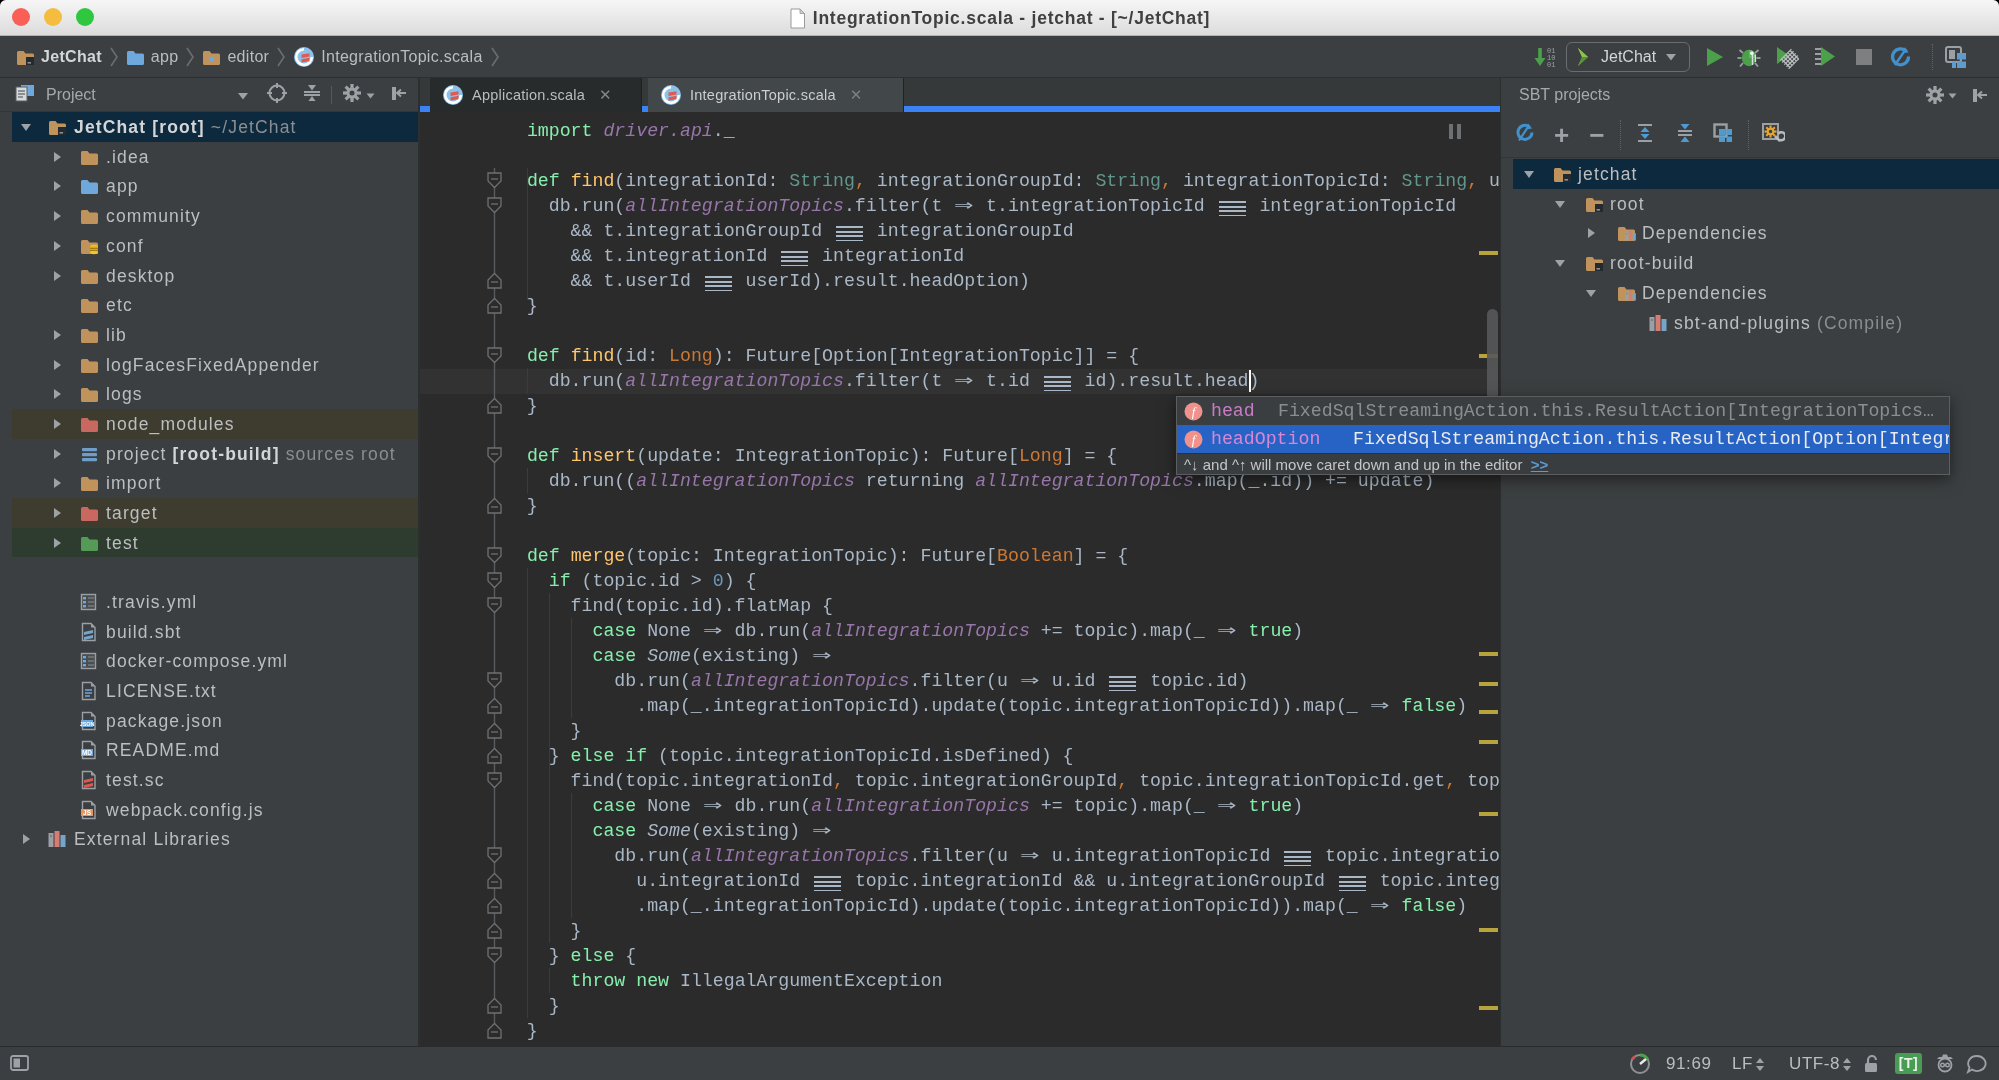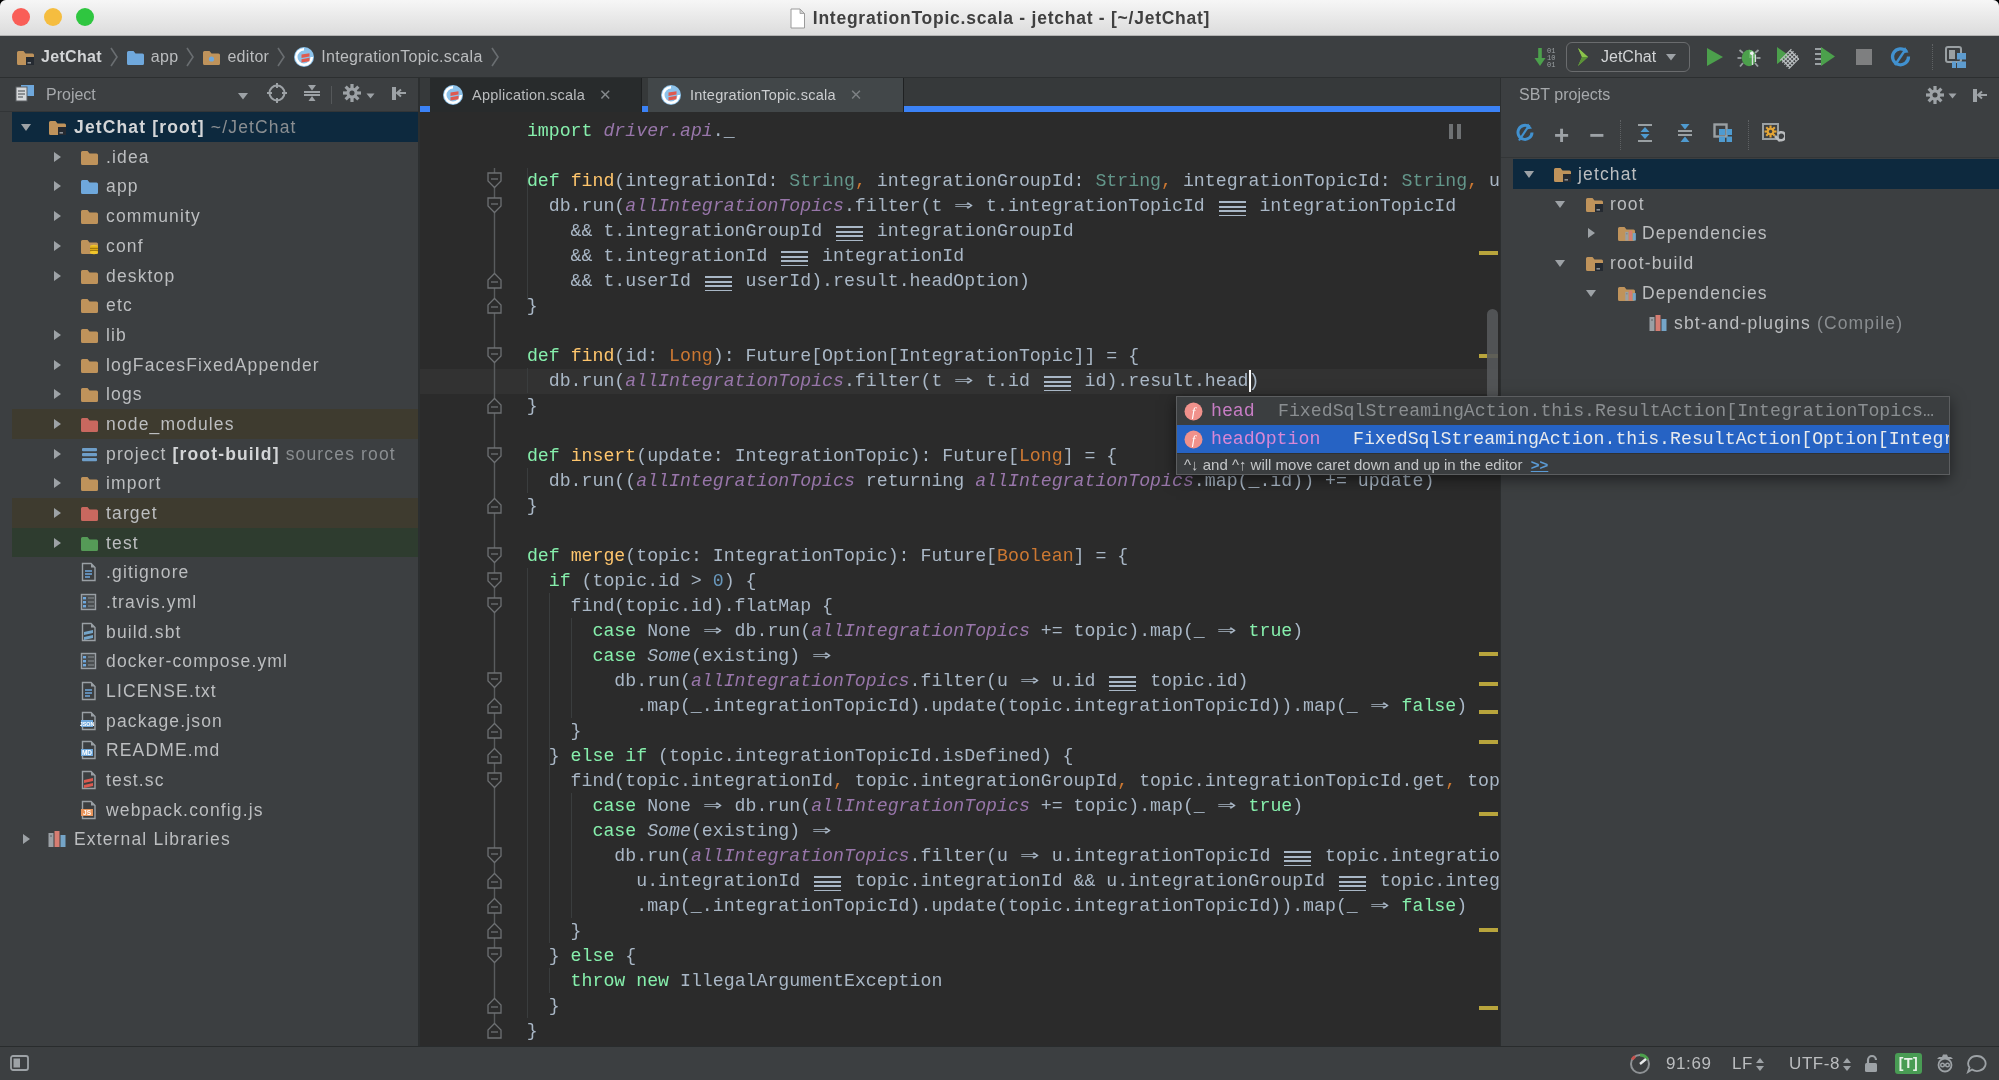--- a/index.html
+++ b/index.html
@@ -427,35 +427,20 @@
         <svg width="12" height="12" viewBox="0 0 12 12" style="">
           <path d="M3 1 L10 6.0 L3 11 Z" fill="#9da2a6"></path>
         </svg>
       </span>
       <span style="left:68px" class="tic">
         <svg width="19" height="18" viewBox="0 0 19 18" style="">
           <path d="M1 4.5 q0-1.5 1.5-1.5 h5 l2 2.5 h7 q1.5 0 1.5 1.5 v8.5 q0 1.5-1.5 1.5 h-14 q-1.5 0-1.5-1.5 Z" fill="#559a57"></path>
         </svg>
       </span>
       <span style="left:94px" class="ttx">test</span>
-    </div>
-    <div class="trow" style="top:445.4px;">
-      <span style="left:39px" class="tar"></span>
-      <span style="left:68px" class="tic">
-        <svg width="17" height="20" viewBox="0 0 17 20" style="">
-          <path d="M2.5 1.5 h8.5 l4 4 v13 h-12.5 Z" fill="#3c3f41" stroke="#9aa0a5" stroke-width="1.4"></path>
-          <path d="M11 1.5 l4 4 h-4 Z" fill="#9aa0a5"></path>
-          <g stroke="#6fa8dc" stroke-width="1.5">
-            <line x1="5" y1="9" x2="12" y2="9"></line>
-            <line x1="5" y1="12" x2="12" y2="12"></line>
-            <line x1="5" y1="15" x2="10" y2="15"></line>
-          </g>
-        </svg>
-      </span>
-      <span style="left:94px" class="ttx">.gitignore</span>
     </div>
     <div class="trow" style="top:475.0px;">
       <span style="left:39px" class="tar"></span>
       <span style="left:68px" class="tic">
         <svg width="17" height="20" viewBox="0 0 17 20" style="">
           <rect x="1.5" y="2.5" width="14" height="15" fill="#4a4e50" stroke="#9aa0a5" stroke-width="1.4"></rect>
           <g fill="#6fa8dc">
             <rect x="3" y="5" width="3" height="2.4"></rect>
             <rect x="3" y="9" width="3" height="2.4"></rect>
             <rect x="3" y="13" width="3" height="2.4"></rect>

